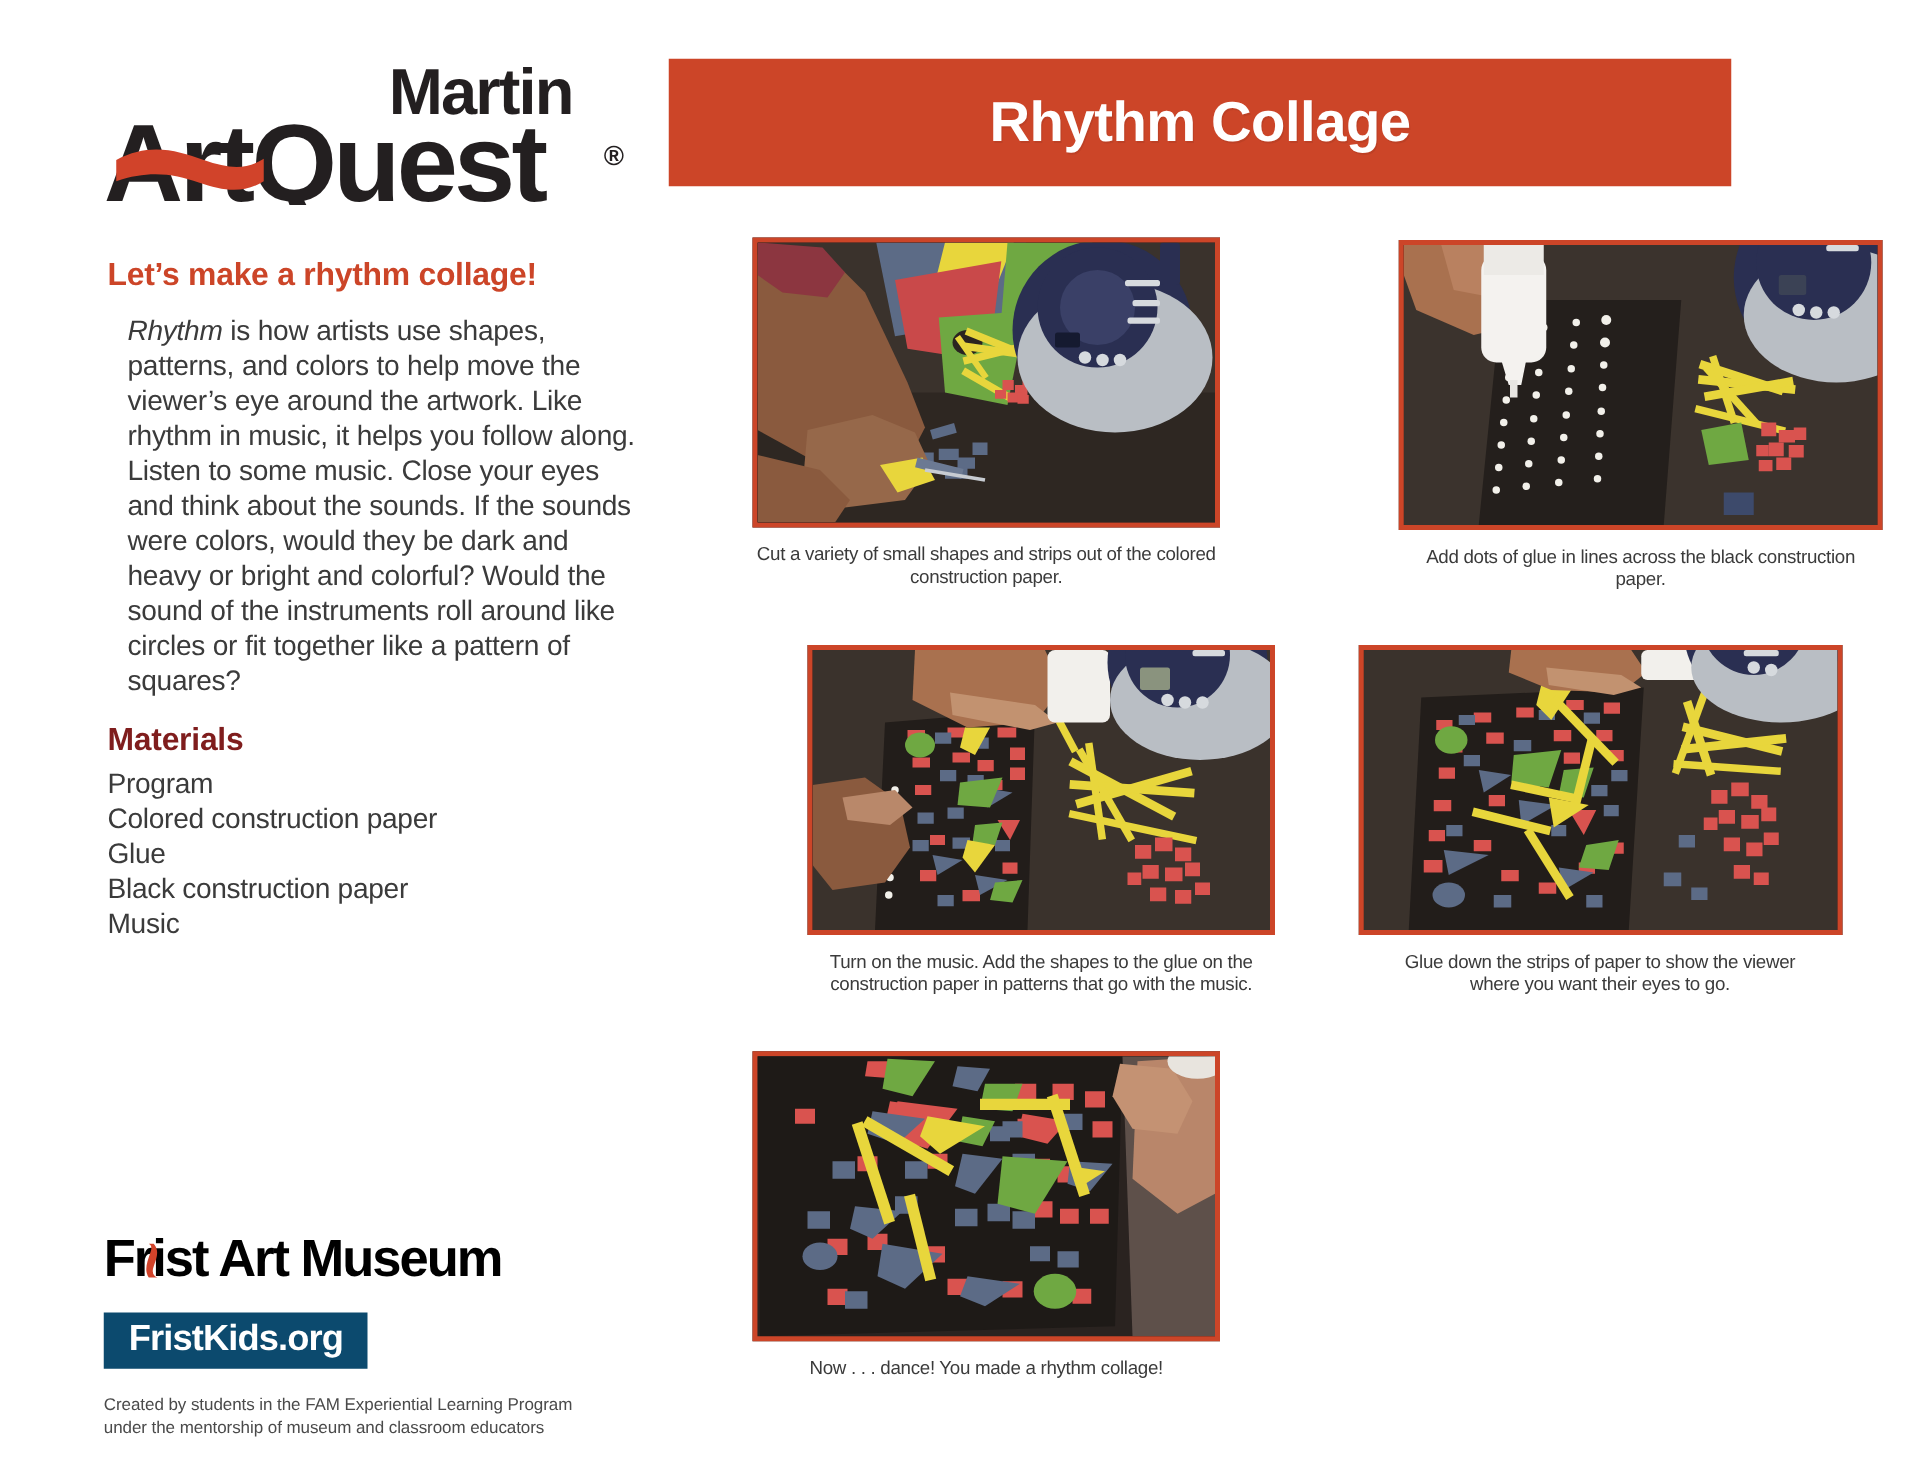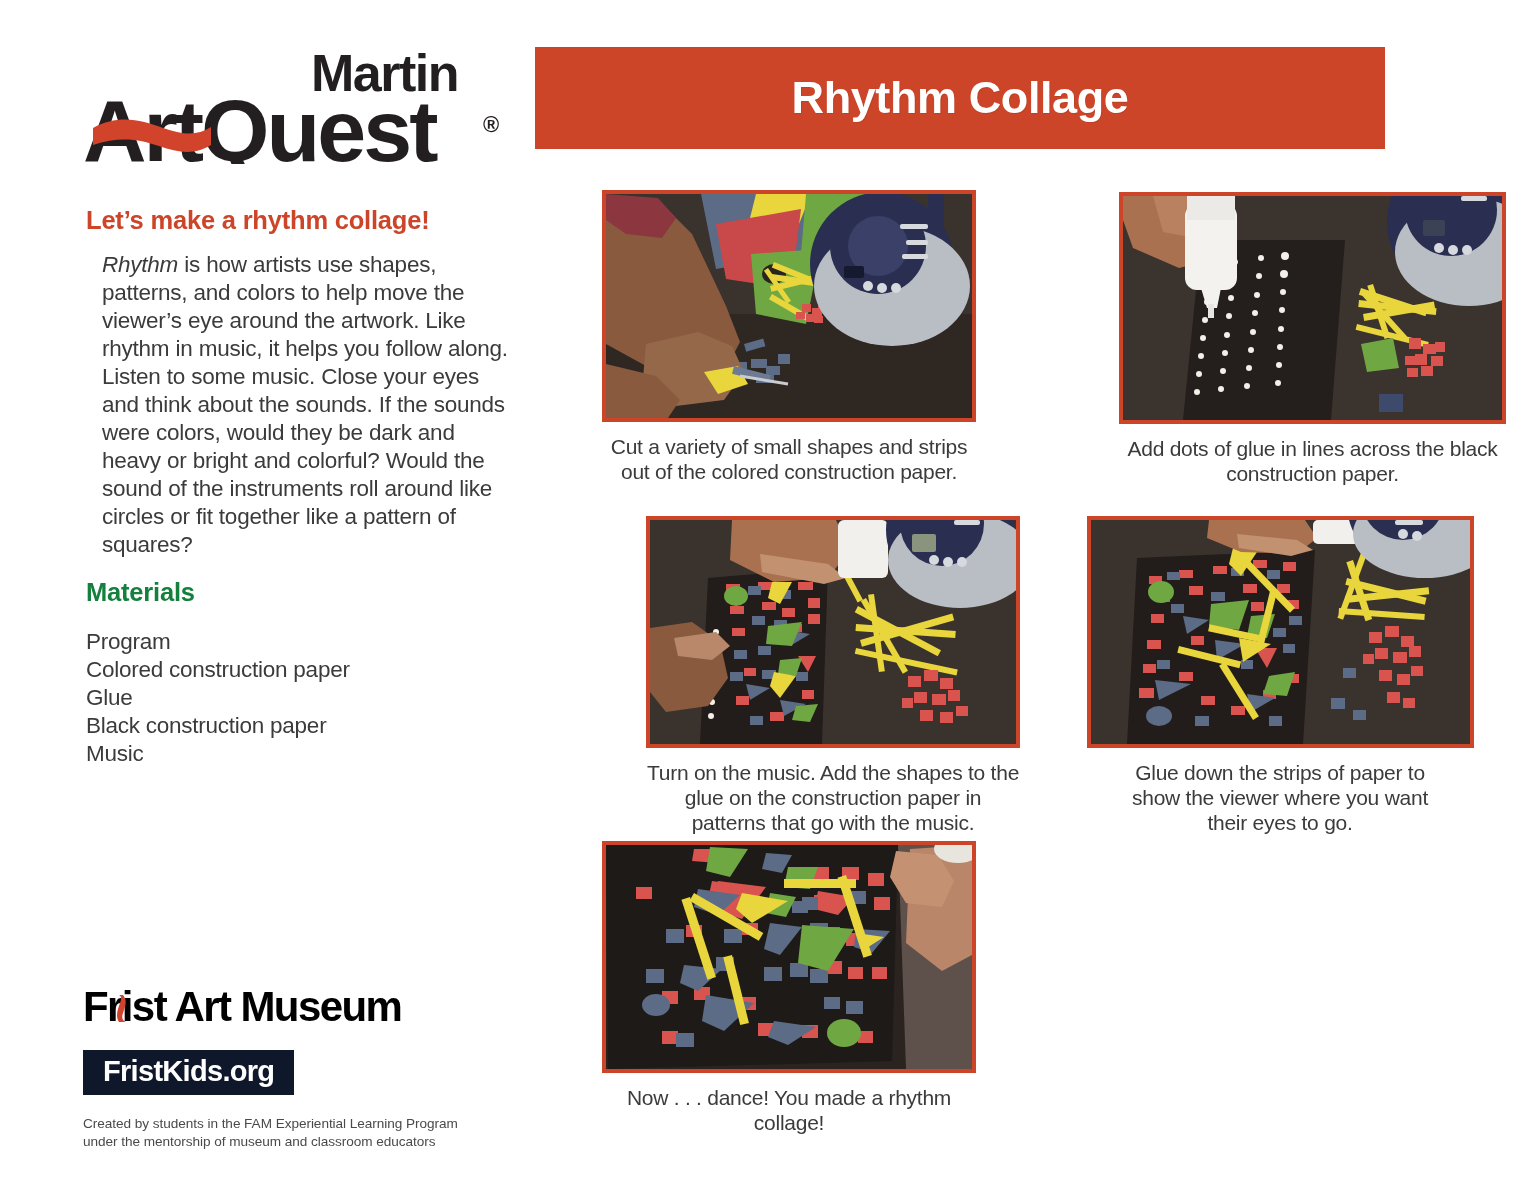--- a/index.html
+++ b/index.html
@@ -61,24 +61,24 @@
   #intro-paragraph .it { font-style: italic; }
 
   
   #materials-block {
     position: absolute;
     left: 69px;
     top: 578px;
     width: 420px;
   }
   #materials-heading {
-    color: #15803d;
+    color: #7f1d1d;
     font-size: 25.5px;
     font-weight: bold;
-    margin: 0 0 21px 0;
+    margin: 0 0 6px 0;
     letter-spacing: -0.2px;
   }
   #materials-list {
     list-style: none;
     margin: 0;
     padding: 0;
     font-size: 22.5px;
     line-height: 1.245;
     letter-spacing: -0.25px;
     color: #3b3b3b;
@@ -88,21 +88,21 @@
   #frist-footer {
     position: absolute;
     left: 66px;
     top: 985px;
     width: 420px;
   }
   #logo-frist { width: 355px; height: 45px; display: block; }
   #fristkids-badge {
     display: inline-block;
     margin-top: 20px;
-    background: #0f172a;
+    background: #0c4a6e;
     color: #ffffff;
     font-size: 29px;
     font-weight: bold;
     letter-spacing: -0.7px;
     padding: 7px 20px 9px 20px;
     line-height: 1;
   }
   #credits-text {
     margin-top: 20px;
     font-size: 13.6px;
@@ -151,21 +151,21 @@
     background: #2c2522;
   }
   .step-photo {
     display: block;
     width: 100%;
     height: 100%;
   }
   .step-caption {
     margin-top: 13px;
     text-align: center;
-    font-size: 21px;
+    font-size: 15px;
     line-height: 1.18;
     color: #3b3b3b;
     letter-spacing: -0.25px;
   }
 
   
   #step-1 { left: 72px;  top: 190px; }
   #step-2 { left: 557px; top: 192px; padding-left: 32px; }
   #step-3 { left: 72px;  top: 516px; margin-left: 44px; }
   #step-4 { left: 557px; top: 516px; }

